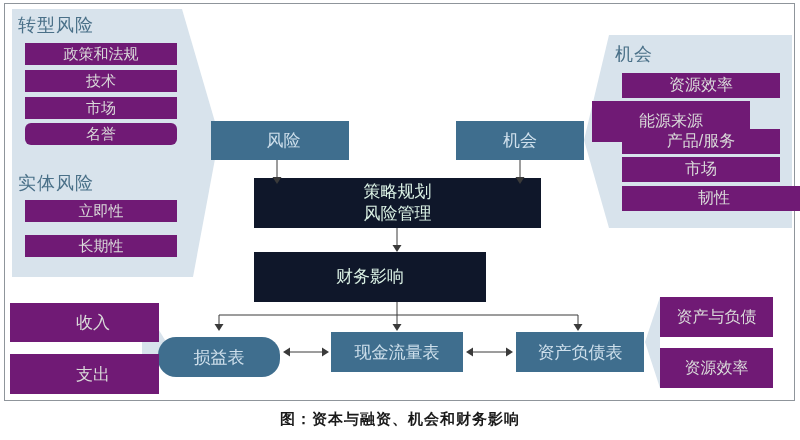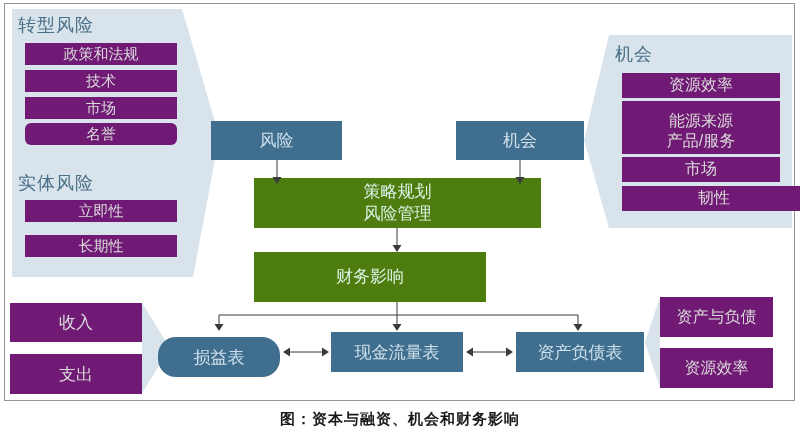--- a/index.html
+++ b/index.html
@@ -9,25 +9,25 @@
   }
   .frame{
     position:absolute;left:4px;top:3px;width:789px;height:396px;
     border:1px solid #8f959b;background:transparent;
   }
   svg.layer{position:absolute;left:0;top:0;pointer-events:none;}
   .back{z-index:1;}
   .front{z-index:3;}
   .box{position:absolute;z-index:2;display:flex;align-items:center;justify-content:center;text-align:center;}
   .blue{background:#3f6e8e;color:#cfe0ec;font-size:17px;}
-  .green{background:#4d7c0f;color:#dcf3e6;font-size:17px;flex-direction:column;line-height:22px;}
+  .green{background:#0f172a;color:#dcf3e6;font-size:17px;flex-direction:column;line-height:22px;}
   .gray{background:#701a75;color:#d9d9d9;}
   .gray.sm{font-size:15px;}
   .gray.md{font-size:16px;}
-  .gray.lg{font-size:17px;}
+  .gray.lg{font-size:17px;padding-left:17px;}
   .heading{position:absolute;z-index:2;color:#4a7088;font-size:18px;letter-spacing:1px;text-align:right;}
   .caption{
     position:absolute;left:0;top:410px;width:800px;text-align:center;z-index:2;
     color:#1a1a1a;font-size:15px;font-weight:bold;letter-spacing:1px;
   }
 </style>
 </head>
 <body>
 
 <div class="stage">
@@ -46,26 +46,26 @@
   <div class="box gray sm" style="left:25px;top:70px;width:152px;height:22px;">技术</div>
   <div class="box gray sm" style="left:25px;top:97px;width:152px;height:22px;">市场</div>
   <div class="box gray sm" style="left:25px;top:123px;width:152px;height:22px;border-radius:6px;">名誉</div>
 
   <div class="heading" style="left:18px;top:171px;">实体风险</div>
   <div class="box gray sm" style="left:25px;top:200px;width:152px;height:22px;">立即性</div>
   <div class="box gray sm" style="left:25px;top:235px;width:152px;height:22px;">长期性</div>
 
   <div class="heading" style="left:615px;top:42px;">机会</div>
   <div class="box gray md" style="left:622px;top:73px;width:158px;height:25px;">资源效率</div>
-  <div class="box gray md" style="left:622px;top:101px;width:158px;height:41px;">能源来源</div>
+  <div class="box gray md" style="left:592px;top:101px;width:158px;height:41px;">能源来源</div>
   <div class="box gray md" style="left:622px;top:129px;width:158px;height:25px;">产品/服务</div>
   <div class="box gray md" style="left:622px;top:157px;width:158px;height:25px;">市场</div>
   <div class="box gray md" style="left:622px;top:186px;width:184px;height:25px;">韧性</div>
 
-  <div class="box blue" style="left:211px;top:121px;width:131px;height:39px;">风险</div>
+  <div class="box blue" style="left:211px;top:121px;width:131px;height:39px;padding-left:7px;">风险</div>
   <div class="box blue" style="left:456px;top:121px;width:128px;height:39px;">机会</div>
 
   <div class="box green" style="left:254px;top:178px;width:287px;height:50px;">
     <div>策略规划</div>
     <div>风险管理</div>
   </div>
   <div class="box green" style="left:254px;top:252px;width:232px;height:50px;">财务影响</div>
 
   <div class="box blue" style="left:158px;top:337px;width:122px;height:40px;border-radius:18px;">损益表</div>
   <div class="box blue" style="left:331px;top:332px;width:132px;height:40px;">现金流量表</div>

